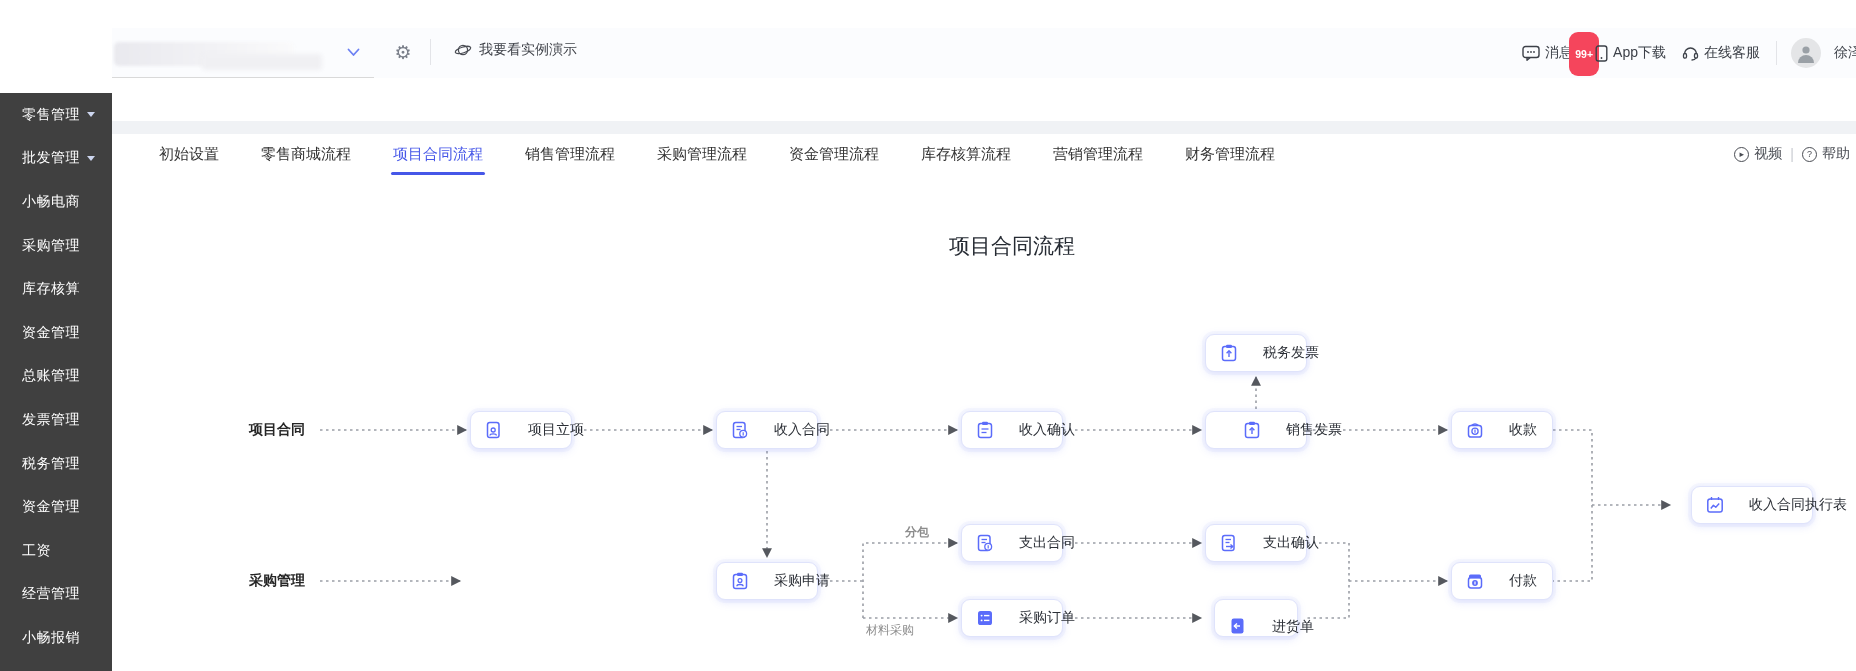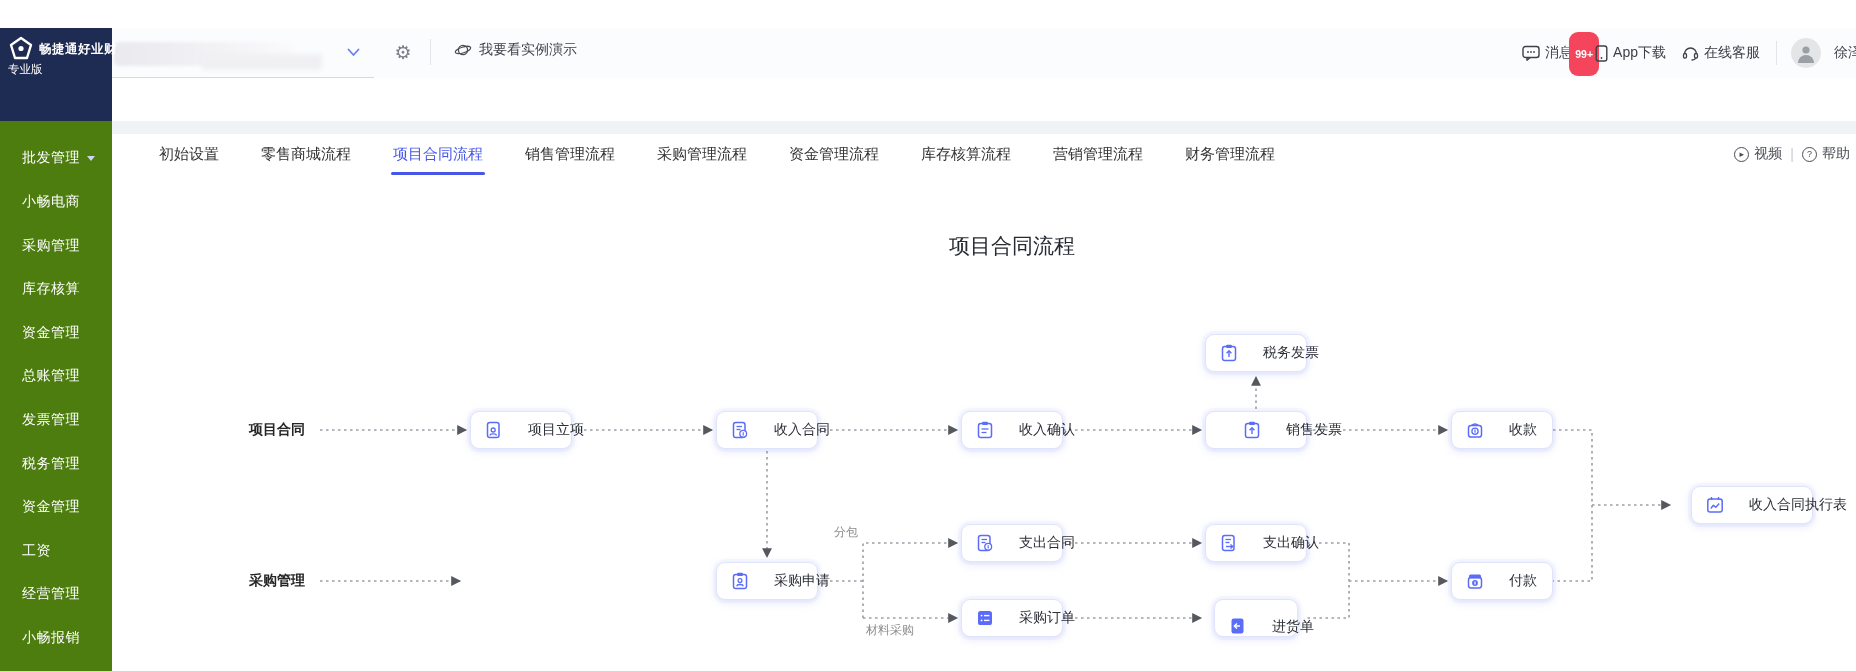--- a/index.html
+++ b/index.html
@@ -14,21 +14,21 @@
   .topstrip{position:absolute;left:0;top:0;width:1856px;height:28px;background:#ffffff;}
 
   
   .brand{position:absolute;left:0;top:28px;width:112px;height:93px;background:#1e2b52;color:#fff;z-index:5;}
   .brand .logo-row{position:absolute;left:8px;top:8px;display:flex;align-items:center;gap:5px;}
   .brand .logo-mark{width:26px;height:26px;flex:0 0 auto;}
   .brand .logo-name{font-size:12.5px;font-weight:bold;white-space:nowrap;letter-spacing:.5px;}
   .brand .edition{position:absolute;left:8px;top:34px;font-size:11.5px;}
 
   
-  .sidebar{position:absolute;left:0;top:93px;width:112px;height:578px;background:#4d7c0f;z-index:4;}
+  .sidebar{position:absolute;left:0;top:93px;width:112px;height:578px;background:#404040;z-index:4;}
   .sidebar ul{list-style:none;margin:0;padding:0;}
   .sidebar li{
     height:43.6px;display:flex;align-items:center;padding-left:22px;
     color:#ffffff;font-size:14px;font-weight:500;cursor:pointer;position:relative;letter-spacing:.5px;
   }
   .sidebar li .caret{
     width:0;height:0;border-left:4.5px solid transparent;border-right:4.5px solid transparent;
     border-top:5.5px solid #cdd6ef;margin-left:7px;
   }
 
@@ -90,30 +90,20 @@
   .node .nlabel{font-size:14px;color:#2b2f36;white-space:nowrap;}
   .node .nicon{width:20px;height:20px;flex:0 0 auto;display:flex;align-items:center;justify-content:center;}
   #edges{position:absolute;left:0;top:0;pointer-events:none;}
 </style>
 </head>
 <body>
 
 <div id="app">
   <div class="topstrip"></div>
 
-  <div class="brand">
-    <div class="logo-row">
-      <svg class="logo-mark" viewBox="0 0 26 26">
-        <path d="M13 2 L23 9 L19 22 L7 22 L3 9 Z" fill="none" stroke="#ffffff" stroke-width="2.4" stroke-linejoin="round"></path>
-        <circle cx="13" cy="12.5" r="2.6" fill="#ffffff"></circle>
-      </svg>
-      <span class="logo-name">畅捷通好业财</span>
-    </div>
-    <span class="edition">专业版</span>
-  </div>
 
   <aside class="sidebar">
     <ul id="sidebar-list">
         <li>
           <span>零售管理</span>
           <span class="caret"></span>
         </li>
         <li>
           <span>批发管理</span>
           <span class="caret"></span>
@@ -271,21 +261,21 @@
           <path d="M751,484 L845,484" fill="none" stroke="#9b9ea6" stroke-width="1.6" stroke-dasharray="2.5 3.5" marker-end="url(#arrow)"></path>
           <path d="M951,409 L1089,409" fill="none" stroke="#9b9ea6" stroke-width="1.6" stroke-dasharray="2.5 3.5" marker-end="url(#arrow)"></path>
           <path d="M951,484 L1089,484" fill="none" stroke="#9b9ea6" stroke-width="1.6" stroke-dasharray="2.5 3.5" marker-end="url(#arrow)"></path>
           <path d="M1195,409 L1237,409 L1237,484 L1195,484" fill="none" stroke="#9b9ea6" stroke-width="1.6" stroke-dasharray="2.5 3.5"></path>
           <path d="M1237,447 L1335,447" fill="none" stroke="#9b9ea6" stroke-width="1.6" stroke-dasharray="2.5 3.5" marker-end="url(#arrow)"></path>
           <path d="M1441,296 L1480,296 L1480,447 L1441,447" fill="none" stroke="#9b9ea6" stroke-width="1.6" stroke-dasharray="2.5 3.5"></path>
           <path d="M1480,371 L1558,371" fill="none" stroke="#9b9ea6" stroke-width="1.6" stroke-dasharray="2.5 3.5" marker-end="url(#arrow)"></path>
         </svg>
     <div class="row-label" style="left: 165px; top: 296px;">项目合同</div>
         <div class="row-label" style="left: 165px; top: 447px;">采购管理</div>
-        <div class="edge-label" style="left: 734px; top: 398px;">分包</div>
+        <div class="edge-label" style="left: 805px; top: 398px; font-weight: bold;">分包</div>
         <div class="edge-label" style="left: 778px; top: 496px;">材料采购</div>
         <div class="node" style="left: 409px; top: 296px; width: 102px;">
           <span class="nicon">
             <svg width="18" height="18" viewBox="0 0 18 18">
               <rect x="2.5" y="1.5" width="11.5" height="15" rx="2.3" fill="none" stroke="#5b6cfa" stroke-width="1.5"></rect>
               <circle cx="8.2" cy="9" r="2" fill="none" stroke="#5b6cfa" stroke-width="1.3"></circle>
               <path d="M4.9 14.6 c0-2.4 6.6-2.4 6.6 0" fill="none" stroke="#5b6cfa" stroke-width="1.3"></path>
             </svg>
           </span>
           <span class="nlabel">项目立项</span>

